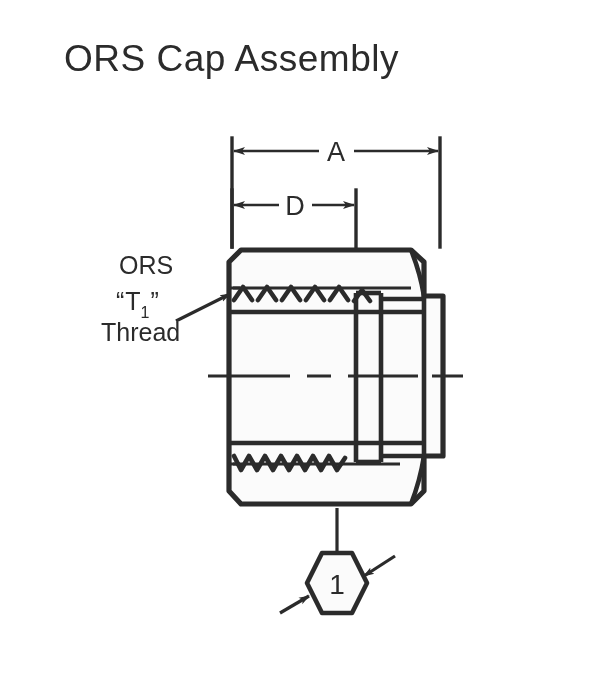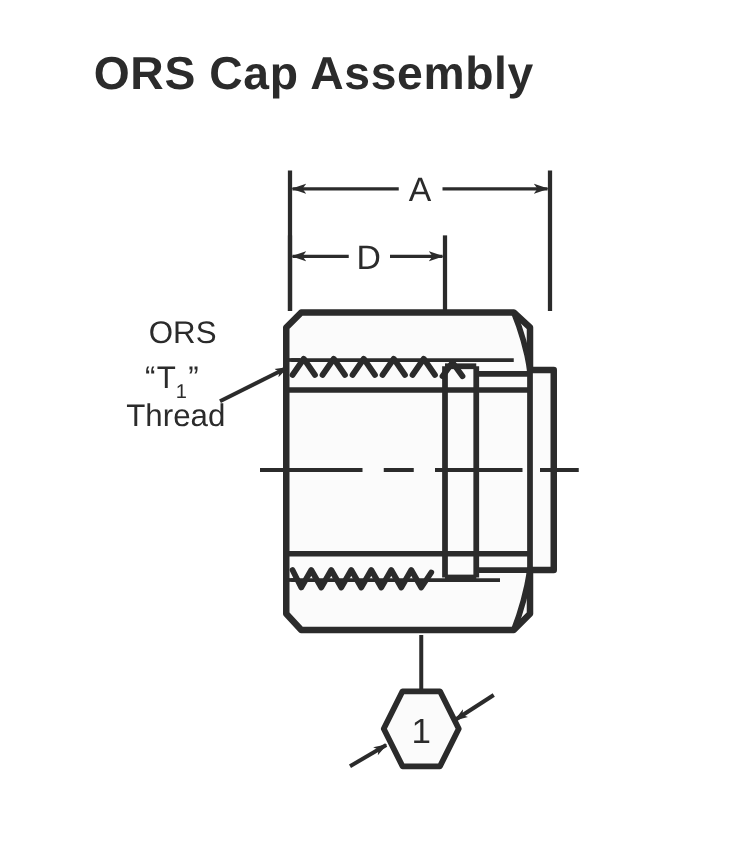--- a/index.html
+++ b/index.html
@@ -18,24 +18,24 @@
   }
   #page {
     position: absolute;
     left: 0; top: 0;
     width: 601px;
     height: 681px;
     background: #ffffff;
   }
   .page-title {
     position: absolute;
-    left: 75px;
+    left: 64px;
     top: 40px;
     font-family: "Liberation Sans", sans-serif;
-    font-weight: bold;
+    font-weight: normal;
     font-size: 37px;
     letter-spacing: 0.5px;
     color: #2b2b2b;
     white-space: nowrap;
     line-height: 1;
   }
   #drawing {
     position: absolute;
     left: 0;
     top: 0;

